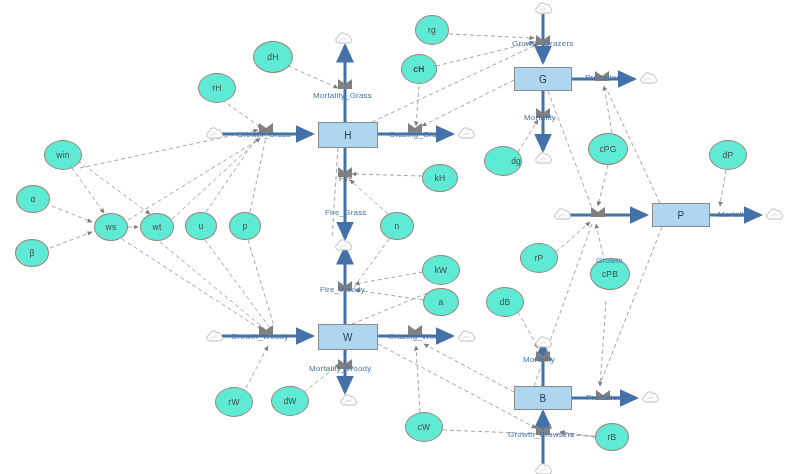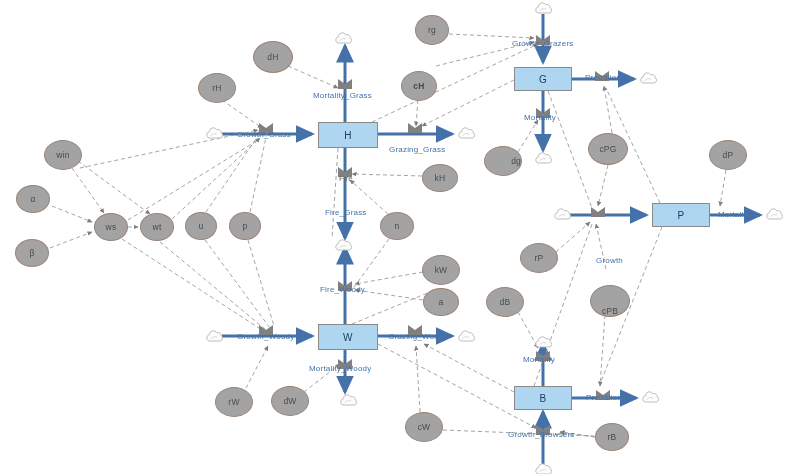--- a/index.html
+++ b/index.html
@@ -8,21 +8,21 @@
        font-family:"Liberation Sans","DejaVu Sans",sans-serif;}
   #canvas{position:relative;width:800px;height:474px;background:#fff;}
   #wires{position:absolute;left:0;top:0;width:800px;height:474px;}
   .node{position:absolute;box-sizing:border-box;}
   .stock{
     background:#aed6f1;border:1.6px solid #8a8a8a;
     display:flex;align-items:center;justify-content:center;
     color:#1f3d63;font-size:10px;letter-spacing:.4px;
   }
   .aux{
-    background:#a3a3a3;border:1.3px solid #9b8476;border-radius:50%;
+    background:#5eead4;border:1.3px solid #9b8476;border-radius:50%;
     display:flex;align-items:center;justify-content:center;
     color:#4a4a4a;font-size:8.5px;letter-spacing:.2px;
   }
   .flabel{
     position:absolute;color:#4472a8;font-size:8px;white-space:nowrap;
     letter-spacing:.2px;
   }
   .auxlabel{
     position:absolute;color:#6b6b6b;font-size:8px;white-space:nowrap;
   }
@@ -272,21 +272,21 @@
       </div>
       <div class="node aux" style="left: 229px; top: 212px; width: 32px; height: 28px;">
         <span>p</span>
       </div>
       <div class="node aux" style="left: 380px; top: 212px; width: 34px; height: 28px;">
         <span>n</span>
       </div>
       <div class="node aux" style="left: 422px; top: 164px; width: 36px; height: 28px;">
         <span>kH</span>
       </div>
-      <div class="node aux" style="left: 401px; top: 71px; width: 36px; height: 30px; font-weight: bold;">
+      <div class="node aux" style="left: 401px; top: 54px; width: 36px; height: 30px; font-weight: bold;">
         <span>cH</span>
       </div>
       <div class="node aux" style="left: 415px; top: 15px; width: 34px; height: 30px;">
         <span>rg</span>
       </div>
       <div class="node aux" style="left: 422px; top: 255px; width: 38px; height: 30px;">
         <span>kW</span>
       </div>
       <div class="node aux" style="left: 423px; top: 288px; width: 36px; height: 28px;">
         <span>a</span>
@@ -302,41 +302,41 @@
       </div>
       <div class="node aux" style="left: 484px; top: 146px; width: 38px; height: 30px; justify-content: flex-end;">
         <span>dg</span>
       </div>
       <div class="node aux" style="left: 588px; top: 133px; width: 40px; height: 32px;">
         <span>cPG</span>
       </div>
       <div class="node aux" style="left: 520px; top: 243px; width: 38px; height: 30px;">
         <span>rP</span>
       </div>
-      <div class="node aux" style="left: 590px; top: 285px; width: 40px; height: 32px; align-items: flex-end;">
+      <div class="node aux" style="left: 590px; top: 258px; width: 40px; height: 32px;">
         <span>cPB</span>
       </div>
       <div class="node aux" style="left: 486px; top: 287px; width: 38px; height: 30px;">
         <span>dB</span>
       </div>
       <div class="node aux" style="left: 709px; top: 140px; width: 38px; height: 30px;">
         <span>dP</span>
       </div>
       <div class="node aux" style="left: 595px; top: 423px; width: 34px; height: 28px;">
         <span>rB</span>
       </div>
     </div>
   <div id="label-layer">
       <div class="flabel" style="left: 237px; top: 130px;">Growth_Grass</div>
-      <div class="flabel" style="left: 389px; top: 145px;">Grazing_Grass</div>
+      <div class="flabel" style="left: 389px; top: 130px;">Grazing_Grass</div>
       <div class="flabel" style="left: 313px; top: 91px;">Mortality_Grass</div>
       <div class="flabel" style="left: 325px; top: 208px;">Fire_Grass</div>
       <div class="auxlabel" style="left: 339px; top: 174px;">Fire</div>
       <div class="flabel" style="left: 320px; top: 285px;">Fire_Woody</div>
-      <div class="flabel" style="left: 237px; top: 332px;">Growth_Woody</div>
+      <div class="flabel" style="left: 231px; top: 332px;">Growth_Woody</div>
       <div class="flabel" style="left: 388px; top: 332px;">Grazing_Woody</div>
       <div class="flabel" style="left: 309px; top: 364px;">Mortality_Woody</div>
       <div class="flabel" style="left: 512px; top: 39px;">Growth_Grazers</div>
       <div class="flabel" style="left: 585px; top: 73px;">Predation</div>
       <div class="flabel" style="left: 524px; top: 113px;">Mortality</div>
       <div class="flabel" style="left: 596px; top: 220px; margin-top: 36px;">Growth</div>
       <div class="flabel" style="left: 718px; top: 210px;">Mortality</div>
       <div class="flabel" style="left: 523px; top: 355px;">Mortality</div>
       <div class="flabel" style="left: 586px; top: 393px;">Predation</div>
       <div class="flabel" style="left: 508px; top: 430px;">Growth_Browsers</div>

